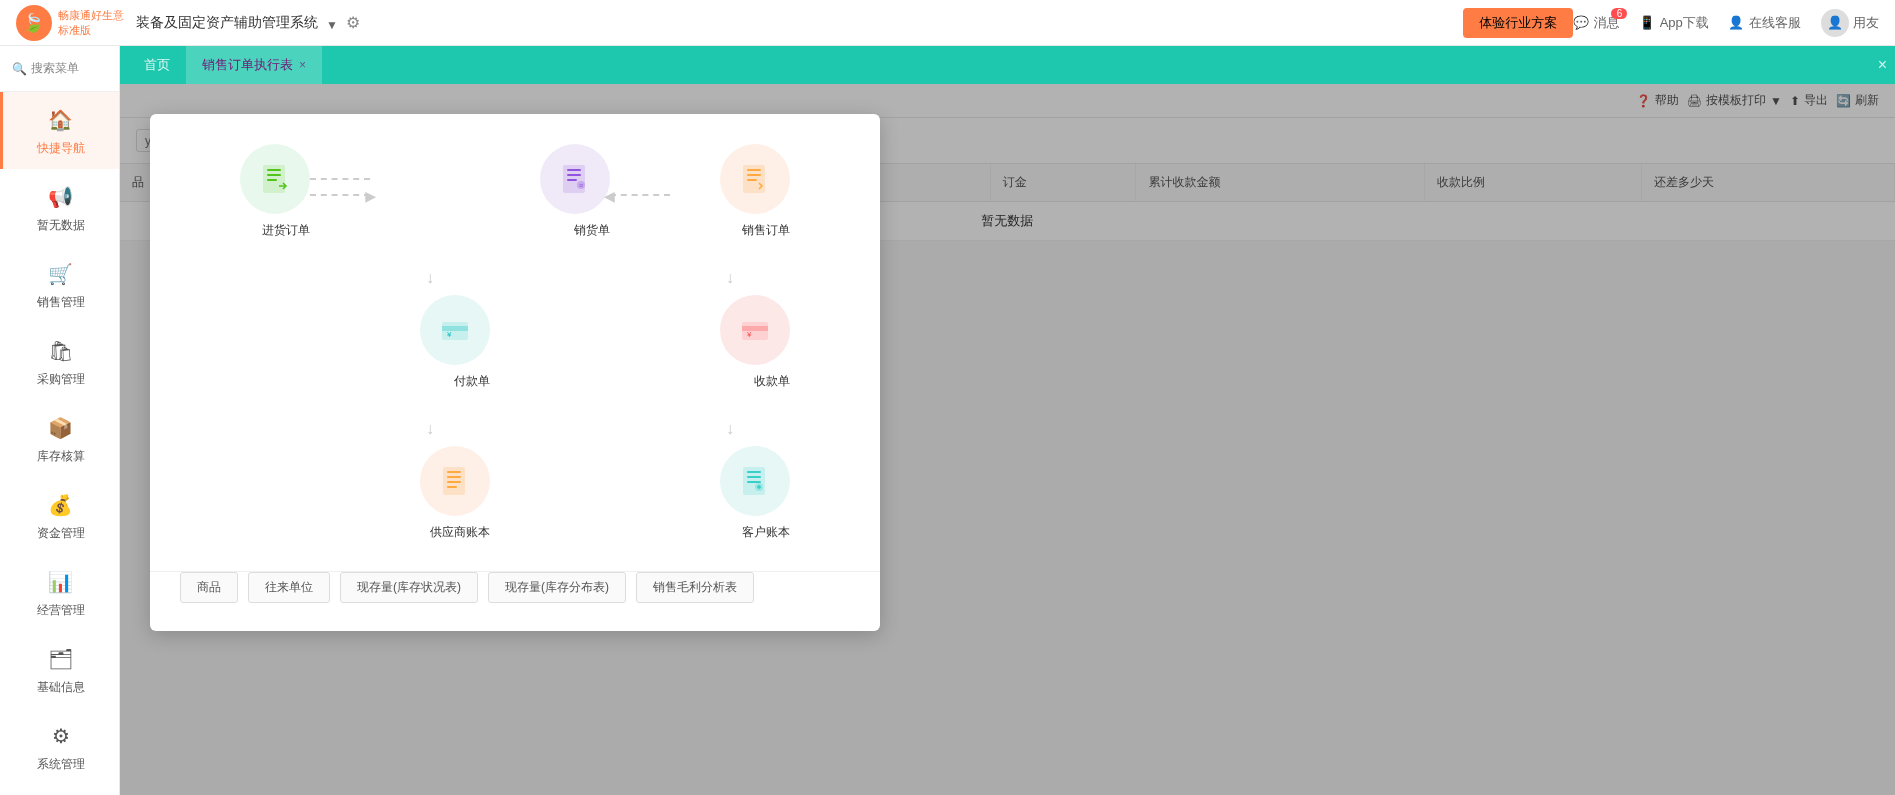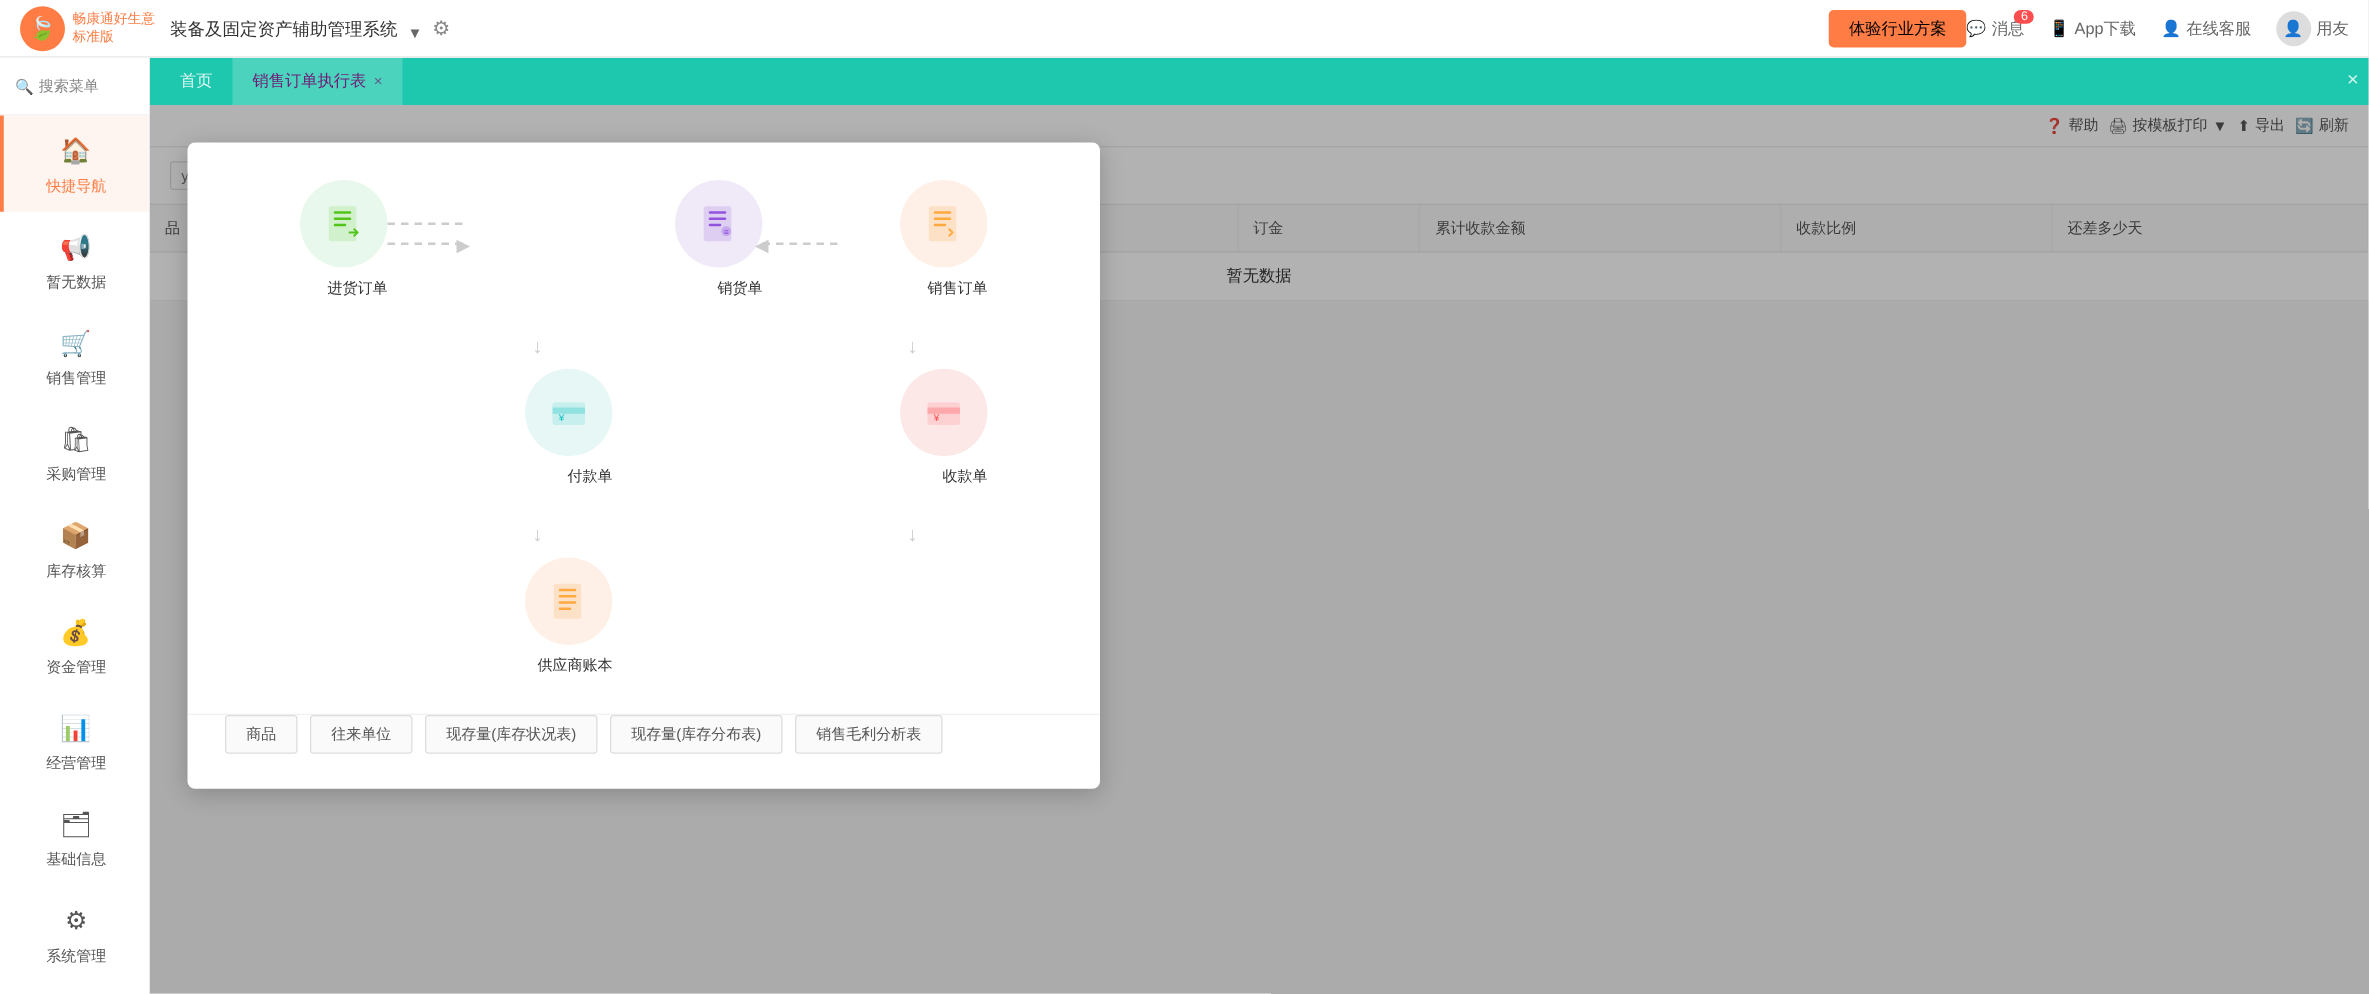--- a/index.html
+++ b/index.html
@@ -718,20 +718,33 @@
                     <rect x="10" y="8" width="14" height="2" rx="1" fill="#ffa940"></rect>
                     <rect x="10" y="13" width="14" height="2" rx="1" fill="#ffa940"></rect>
                     <rect x="10" y="18" width="14" height="2" rx="1" fill="#ffa940"></rect>
                     <rect x="10" y="23" width="10" height="2" rx="1" fill="#ffa940"></rect>
                   </svg>
                 </div>
                 <span class="flow-label">供应商账本</span>
               </div>
               <div style="width:120px;"></div>
               <div style="width:60px;"></div>
+              <div class="flow-node">
+                <div class="flow-circle teal">
+                  <svg width="36" height="36" viewBox="0 0 36 36" fill="none">
+                    <rect x="6" y="4" width="22" height="28" rx="2" fill="#13c2c2" opacity="0.15"></rect>
+                    <rect x="10" y="8" width="14" height="2" rx="1" fill="#36cfc9"></rect>
+                    <rect x="10" y="13" width="14" height="2" rx="1" fill="#36cfc9"></rect>
+                    <rect x="10" y="18" width="14" height="2" rx="1" fill="#36cfc9"></rect>
+                    <circle cx="22" cy="24" r="4" fill="#36cfc9" opacity="0.3"></circle>
+                    <path d="M20 24h4M22 22v4" stroke="#36cfc9" stroke-width="1.5"></path>
+                  </svg>
+                </div>
+                <span class="flow-label">客户账本</span>
+              </div>
             </div>
           </div>
 
           <div class="common-functions">
             <div class="func-buttons">
               <button class="func-btn">商品</button>
               <button class="func-btn">往来单位</button>
               <button class="func-btn">现存量(库存状况表)</button>
               <button class="func-btn">现存量(库存分布表)</button>
               <button class="func-btn">销售毛利分析表</button>

